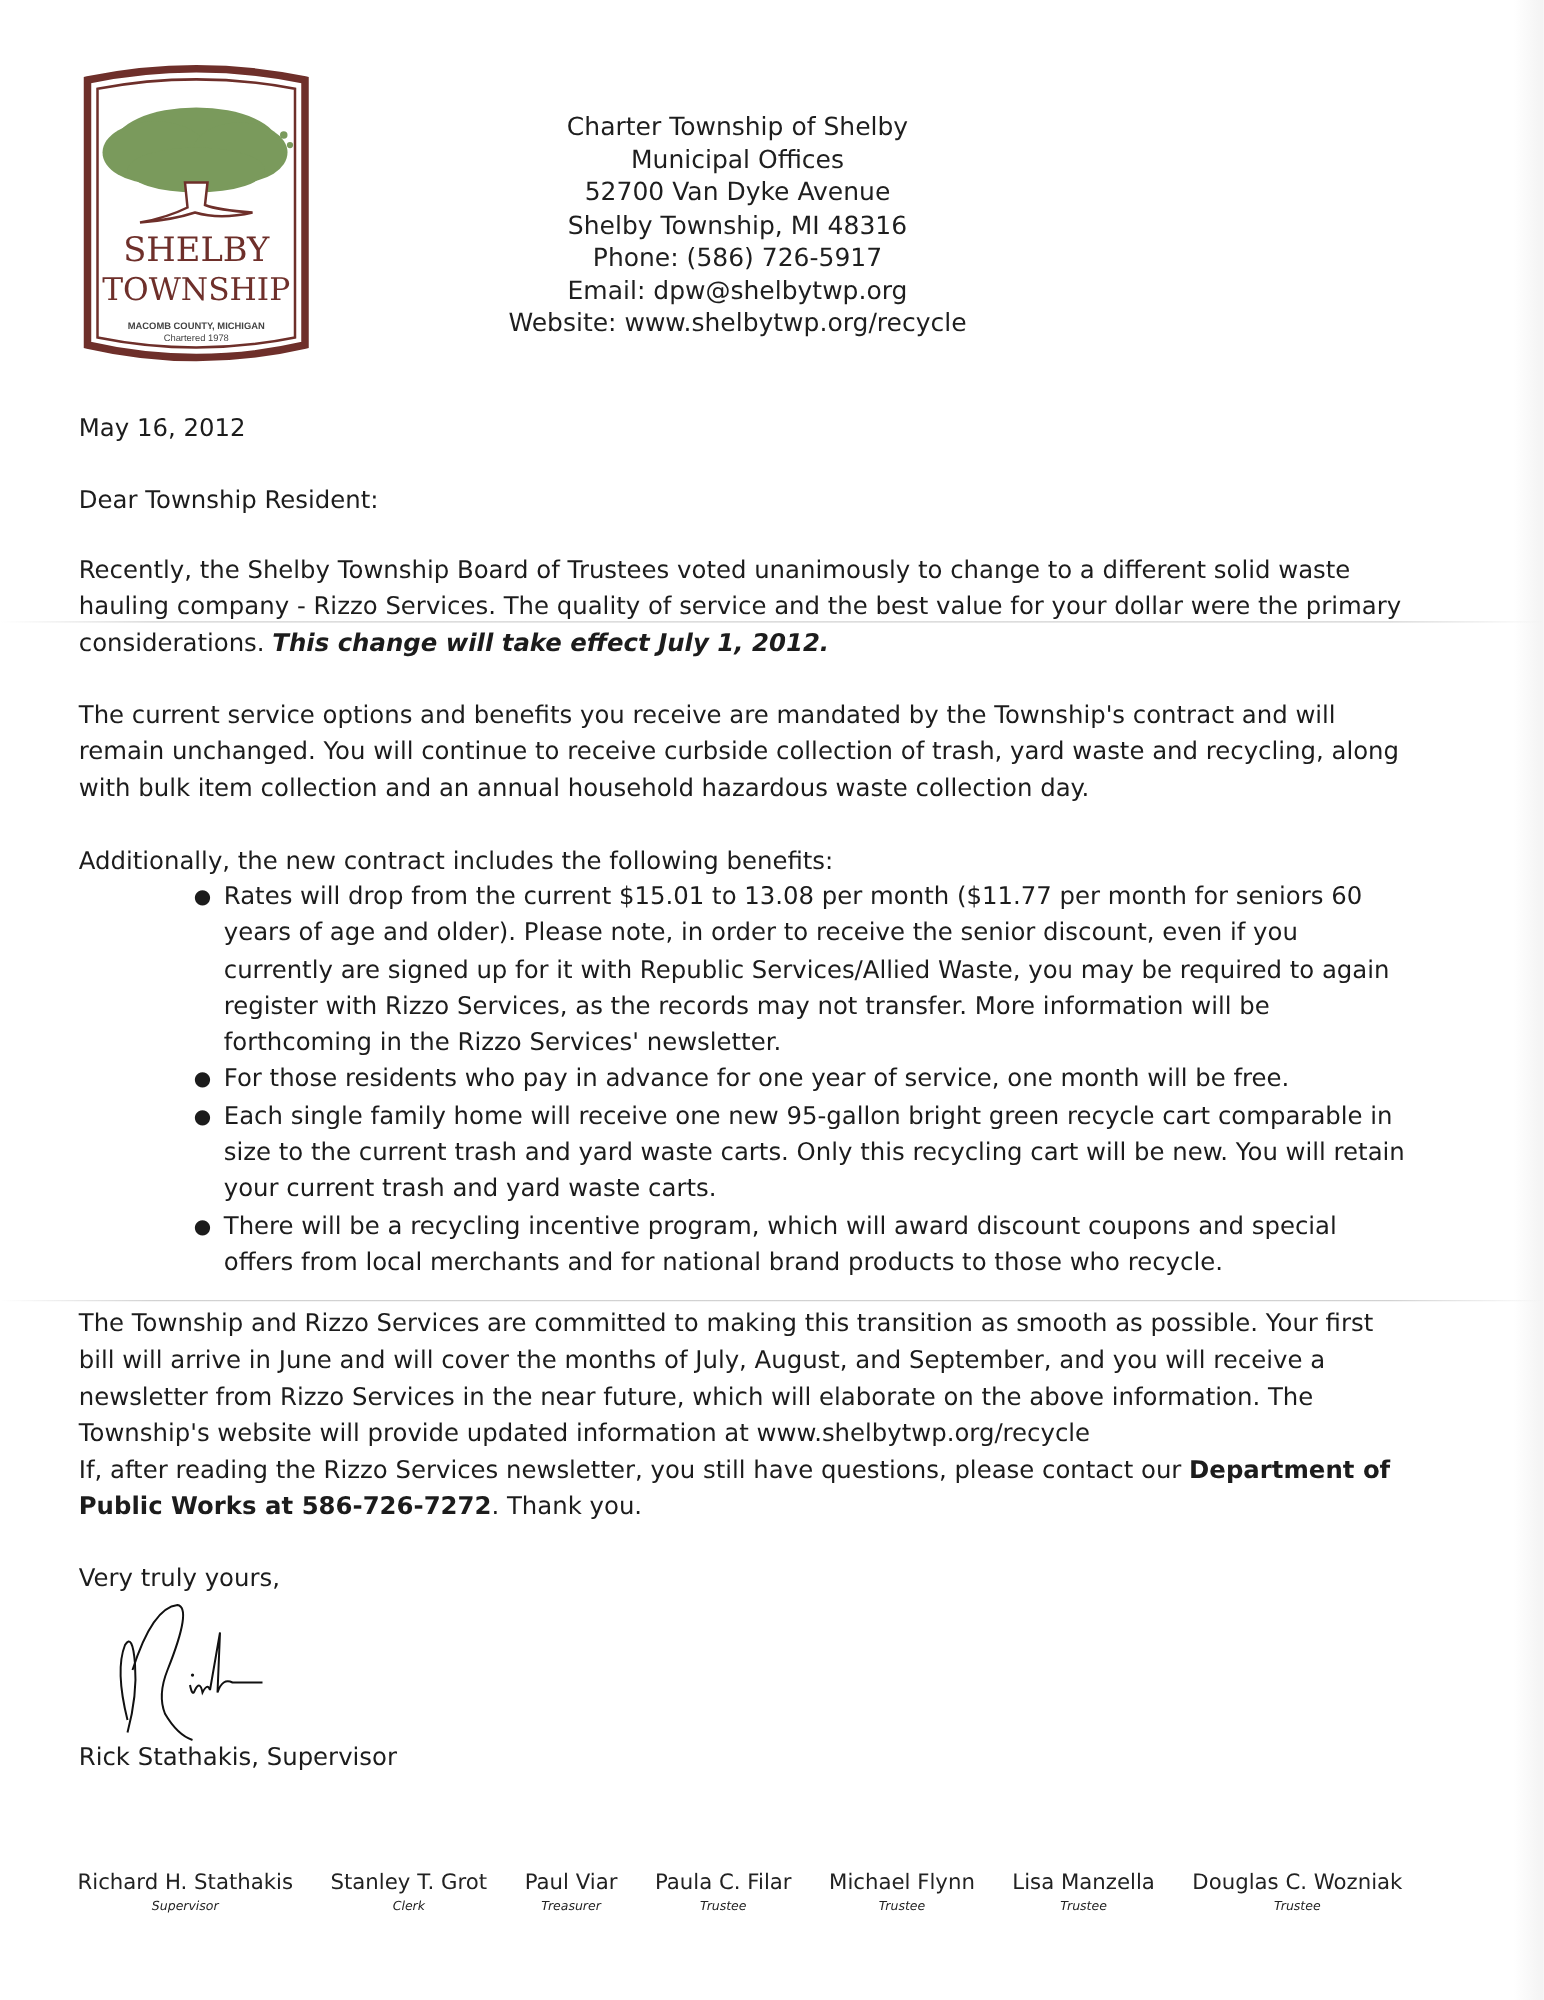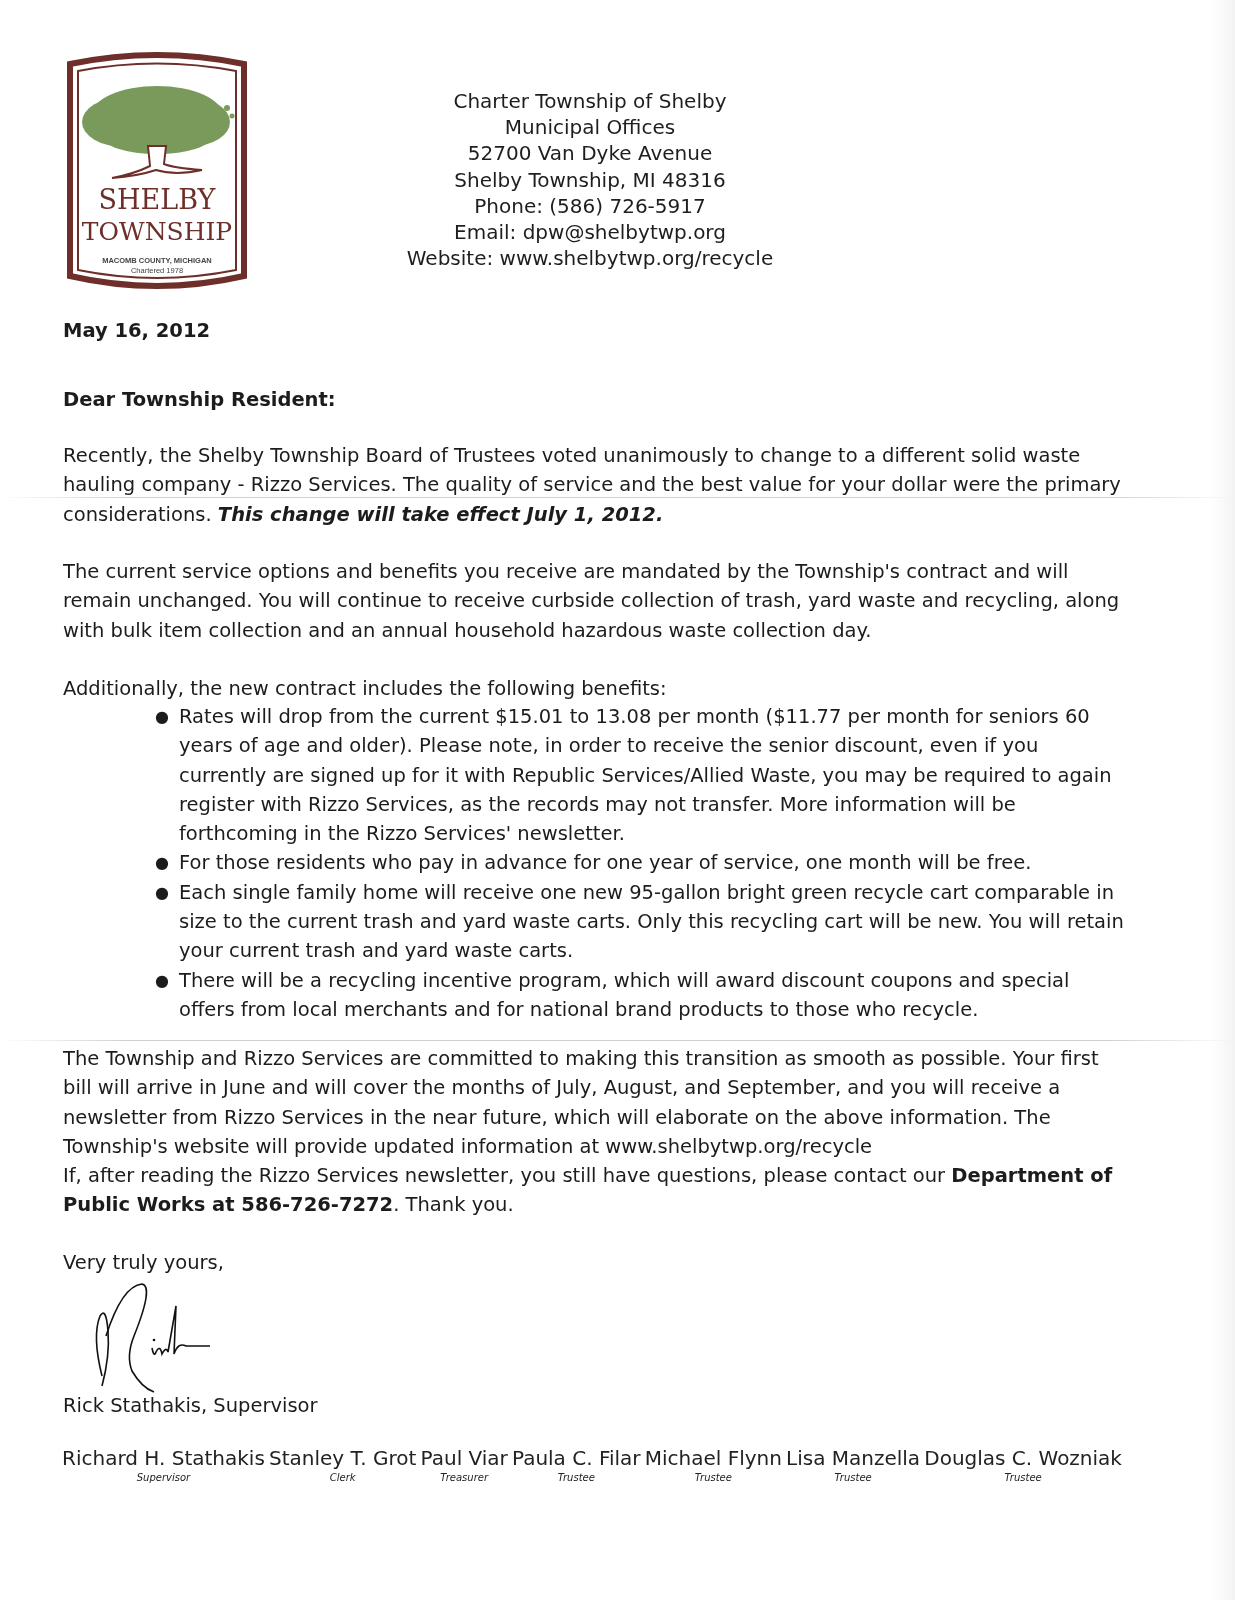--- a/index.html
+++ b/index.html
@@ -26,22 +26,22 @@
     position: absolute; left: 380px; top: 88px; width: 420px;
     text-align: center; font-size: 20px; line-height: 26.2px; color: #1e1e1e;
   }
   .letterhead div { white-space: nowrap; }
 
   .text {
     position: absolute; left: 63px; width: 1070px;
     font-size: 19.5px; line-height: 29.3px; color: #1c1c1c;
   }
   .text p { margin: 0; }
-  .date { top: 316px; font-weight: bold; }
-  .salutation { top: 385px; font-weight: bold; }
+  .date { top: 328px; }
+  .salutation { top: 385px; }
   .para1 { top: 441px; }
   .para2 { top: 557px; }
   .para3 { top: 674px; }
   .para4 { top: 1044px; }
   .closing { top: 1248px; }
   .signer { top: 1391px; }
 
   .bi { font-weight: bold; font-style: italic; }
   .b { font-weight: bold; }
 
@@ -56,21 +56,21 @@
   }
 
   .signature { position: absolute; left: 82px; top: 1276px; width: 130px; height: 120px; }
   .signature svg { width: 100%; height: 100%; }
 
   .officials {
     position: absolute; top: 1448px; left: 62px; width: 1060px;
     display: flex; justify-content: space-between;
   }
   .official { text-align: center; }
-  .official .name { font-size: 20px; line-height: 20px; color: #222; white-space: nowrap; }
+  .official .name { font-size: 17px; line-height: 20px; color: #222; white-space: nowrap; margin-top: 48px; }
   .official .role { font-size: 10px; line-height: 20px; font-style: italic; color: #222; }
 </style>
 </head>
 <body>
 
 <div class="page-edge"></div>
 <div class="fold-line" style="top:497px;"></div>
 <div class="fold-line" style="top:1040px;"></div>
 
 <div class="logo">

